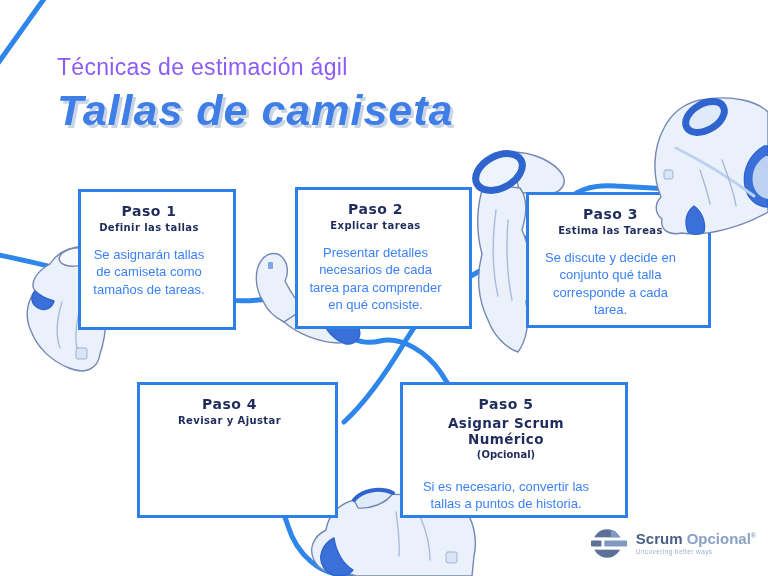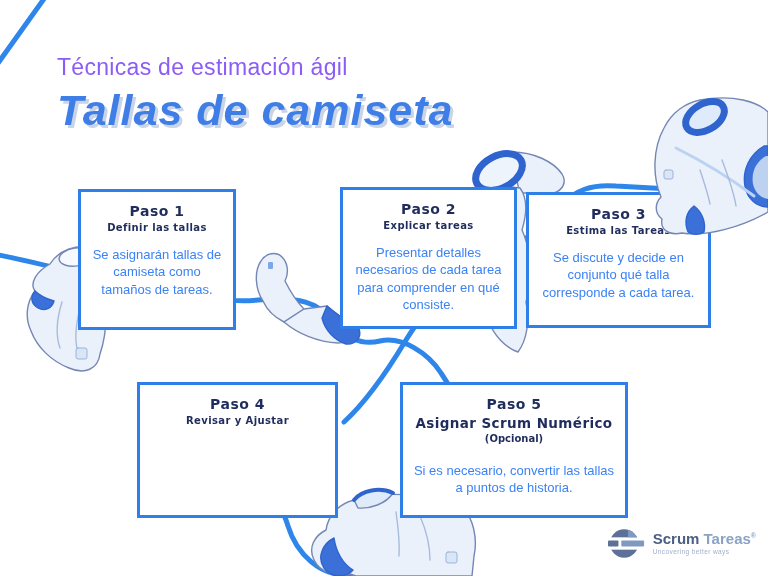--- a/index.html
+++ b/index.html
@@ -14,24 +14,24 @@
     font-size:23px;color:#8b5cf6;letter-spacing:.3px;font-weight:500;
     font-family:"Liberation Sans",sans-serif;
   }
   .title{
     margin-top:5px;font-size:43px;font-weight:bold;font-style:italic;color:#3e7ee6;
     letter-spacing:1px;text-shadow:3px 3px 0 #c9d4e6;
     font-family:"Liberation Sans",sans-serif;
   }
   .step-box{
     position:absolute;z-index:10;background:#ffffff;border:3px solid #2e7fe8;
-    box-sizing:border-box;text-align:center;padding:11px 8px 8px 8px;
+    box-sizing:border-box;text-align:center;padding:11px 24px 8px 8px;
   }
   .box1{left:78px;top:189px;width:158px;height:141px;}
-  .box2{left:295px;top:187px;width:177px;height:142px;margin-left:45px;}
+  .box2{left:295px;top:187px;width:177px;height:142px;}
   .box3{left:526px;top:192px;width:185px;height:136px;}
   .box4{left:137px;top:382px;width:201px;height:136px;}
   .box5{left:400px;top:382px;width:228px;height:136px;}
   .step-title{
     font-family:"DejaVu Sans",sans-serif;font-weight:bold;font-size:14px;
     color:#1f2c5c;letter-spacing:.5px;
   }
   .step-subtitle{
     font-family:"DejaVu Sans",sans-serif;font-weight:bold;font-size:10px;
     color:#1f2c5c;letter-spacing:.4px;margin-top:3px;
@@ -158,19 +158,19 @@
         <rect x="0" y="0" width="40" height="10.5" fill="#5d7198"></rect>
         <rect x="21" y="0" width="19" height="10.5" fill="#8099c0"></rect>
         <rect x="0" y="23.5" width="40" height="10.5" fill="#5d7198"></rect>
       </g>
       <rect x="0" y="13.8" width="11" height="6.4" rx="1" fill="#5d7198"></rect>
       <rect x="14" y="13.8" width="24" height="6.4" rx="1" fill="#8099c0"></rect>
     </svg>
     <div class="logo-text">
       <div class="logo-brand">
         <span>Scrum</span>
-        <span class="light">Tareas</span><sup>®</sup>
+        <span class="light">Opcional</span><sup>®</sup>
       </div>
       <div class="logo-tagline">Uncovering better ways</div>
     </div>
   </div>
 
 </div>
 
 </body></html>

